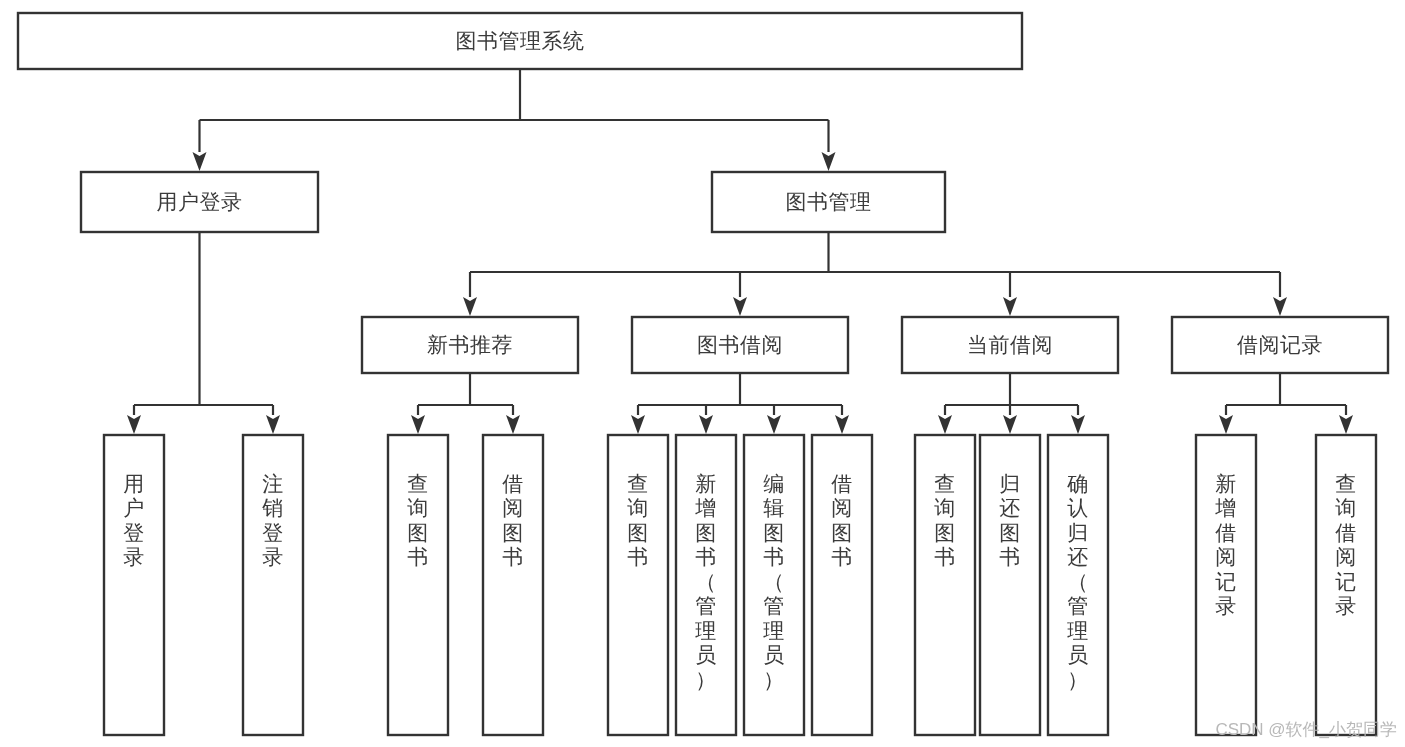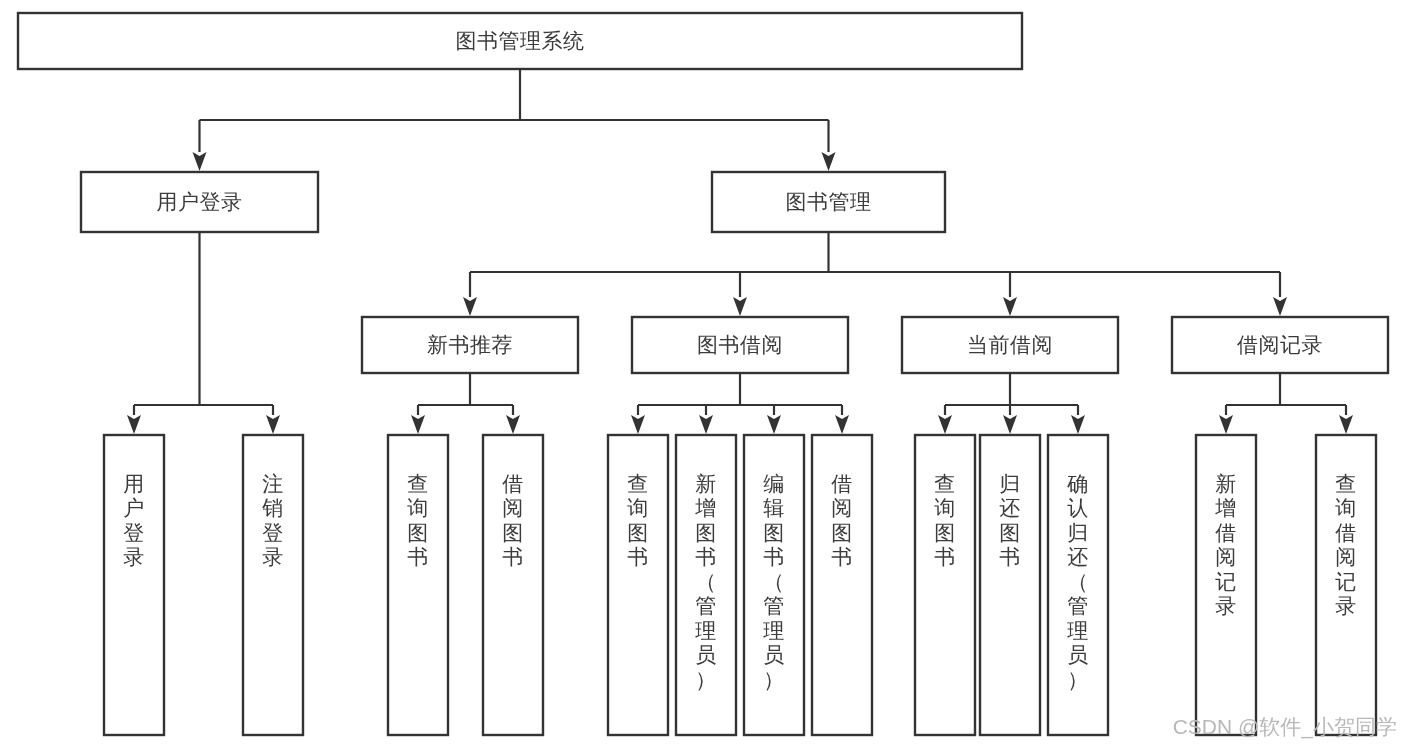--- a/index.html
+++ b/index.html
@@ -40,21 +40,21 @@
   }
   .arrow-head {
     fill: #333333;
     stroke: none;
   }
   .watermark {
     position: absolute;
     right: 8px;
     bottom: 6px;
     font-family: "Liberation Sans", "DejaVu Sans", sans-serif;
-    font-size: 21px;
+    font-size: 17px;
     color: #b8b8b8;
     white-space: nowrap;
     pointer-events: none;
     user-select: none;
   }
 </style>
 </head>
 <body>
 
 <svg id="diagram" viewBox="0 0 1405 747">

